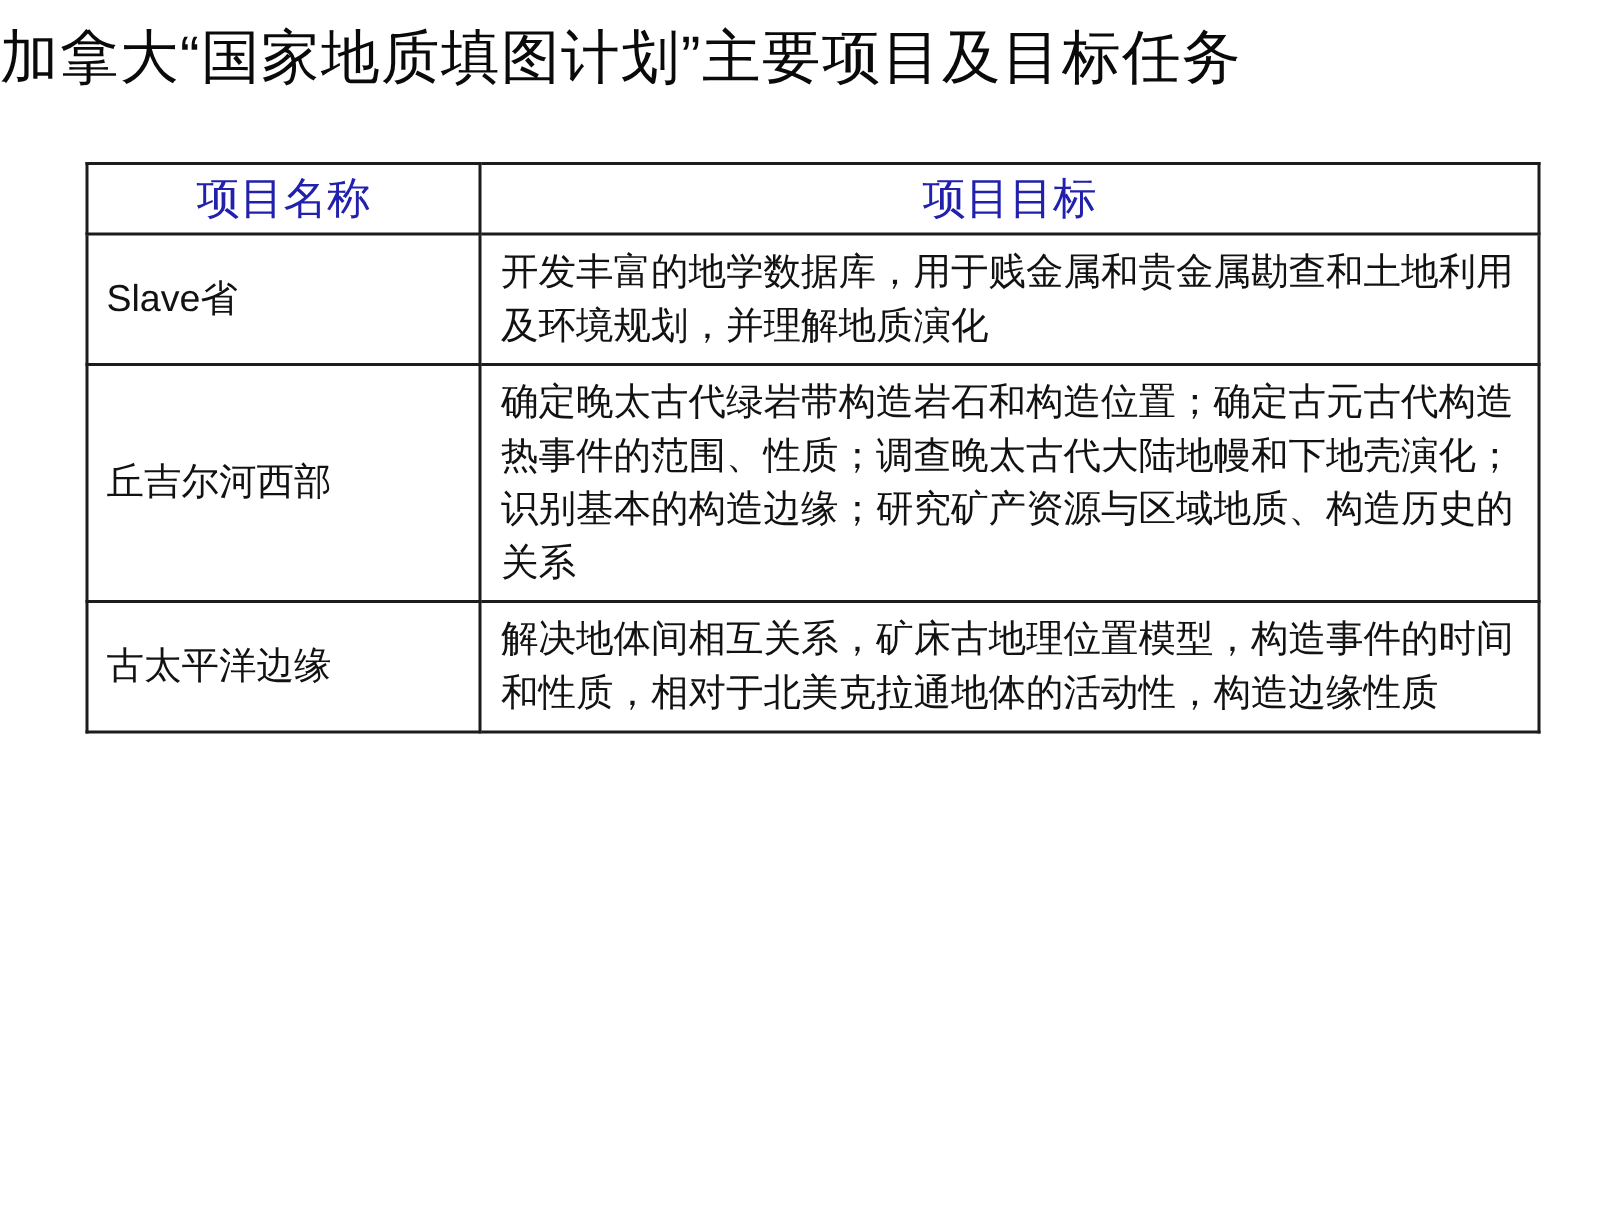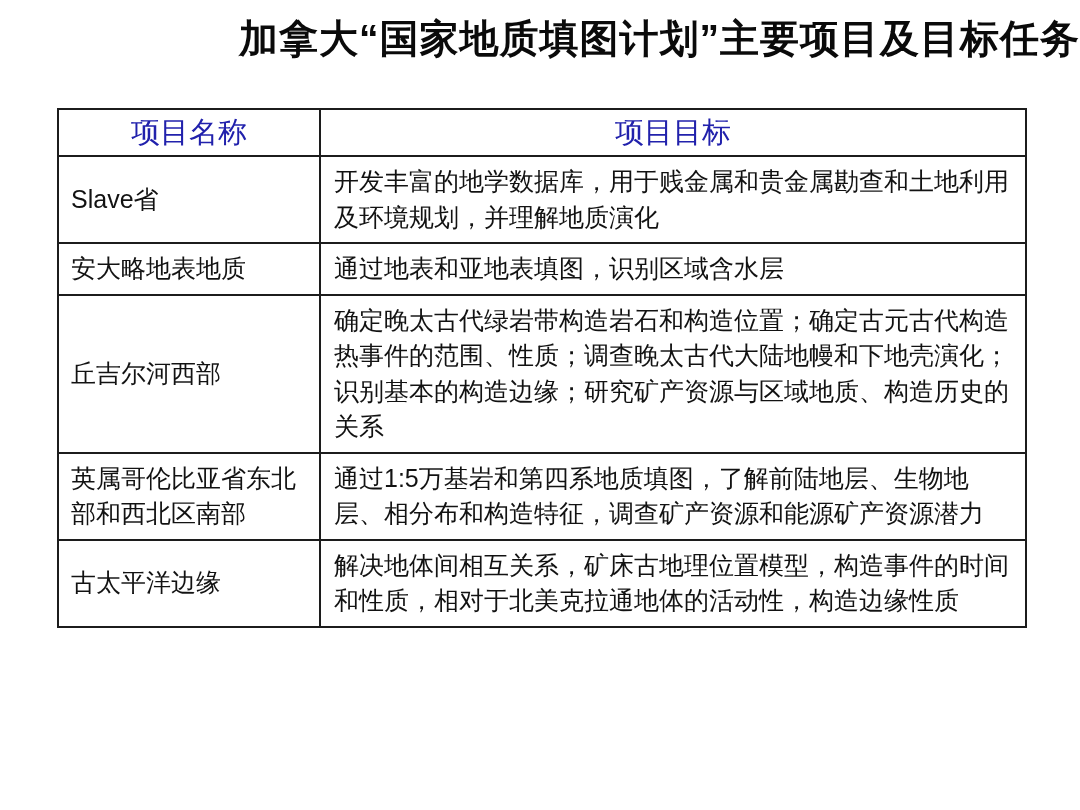--- a/index.html
+++ b/index.html
@@ -10,23 +10,23 @@
   }
   .page {
     position: relative;
     width: 1080px;
     height: 810px;
     background: #ffffff;
     overflow: hidden;
   }
   .page-title {
     margin-top: 16px;
-    text-align: right;
+    text-align: left;
     font-size: 39px;
-    font-weight: bold;
+    font-weight: normal;
     color: #0a0a0a;
     letter-spacing: 1px;
     line-height: 1.2;
   }
   .table-wrap {
     position: absolute;
     left: 57px;
     top: 108px;
     width: 968px;
   }
@@ -77,30 +77,22 @@
           <th style="color: rgb(33, 33, 172);">项目名称</th>
           <th style="color: rgb(33, 33, 172);">项目目标</th>
         </tr>
       </thead>
       <tbody id="table-body">
           <tr>
             <td class="name-cell">Slave省</td>
             <td class="goal-cell">开发丰富的地学数据库，用于贱金属和贵金属勘查和土地利用及环境规划，并理解地质演化</td>
           </tr>
           <tr>
-            <td class="name-cell">安大略地表地质</td>
-            <td class="goal-cell">通过地表和亚地表填图，识别区域含水层</td>
-          </tr>
-          <tr>
             <td class="name-cell">丘吉尔河西部</td>
             <td class="goal-cell">确定晚太古代绿岩带构造岩石和构造位置；确定古元古代构造热事件的范围、性质；调查晚太古代大陆地幔和下地壳演化；识别基本的构造边缘；研究矿产资源与区域地质、构造历史的关系</td>
-          </tr>
-          <tr>
-            <td class="name-cell">英属哥伦比亚省东北部和西北区南部</td>
-            <td class="goal-cell">通过1:5万基岩和第四系地质填图，了解前陆地层、生物地层、相分布和构造特征，调查矿产资源和能源矿产资源潜力</td>
           </tr>
           <tr>
             <td class="name-cell">古太平洋边缘</td>
             <td class="goal-cell">解决地体间相互关系，矿床古地理位置模型，构造事件的时间和性质，相对于北美克拉通地体的活动性，构造边缘性质</td>
           </tr>
         </tbody>
     </table>
   </div>
 </div>
 

